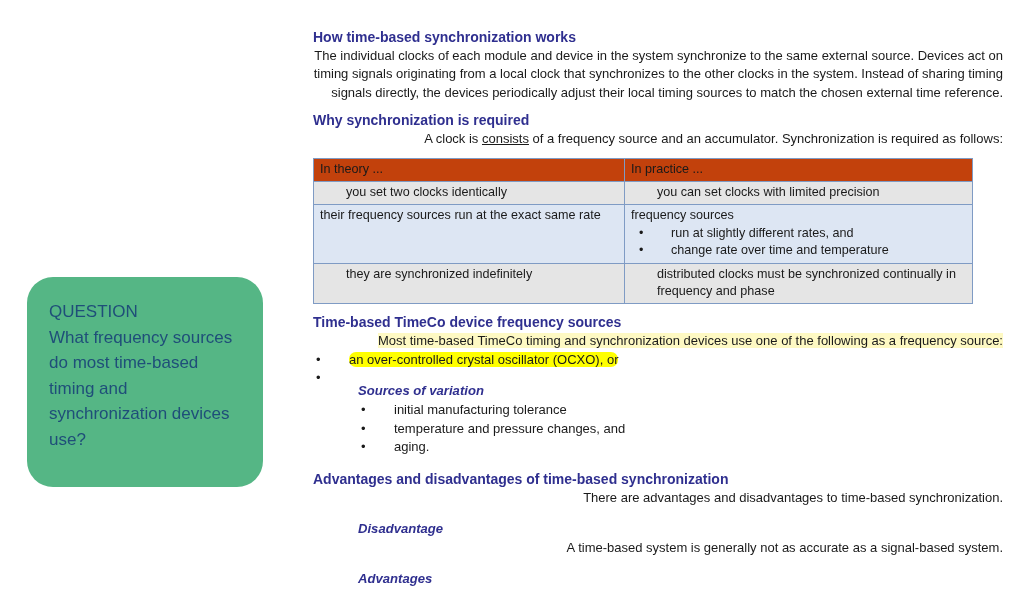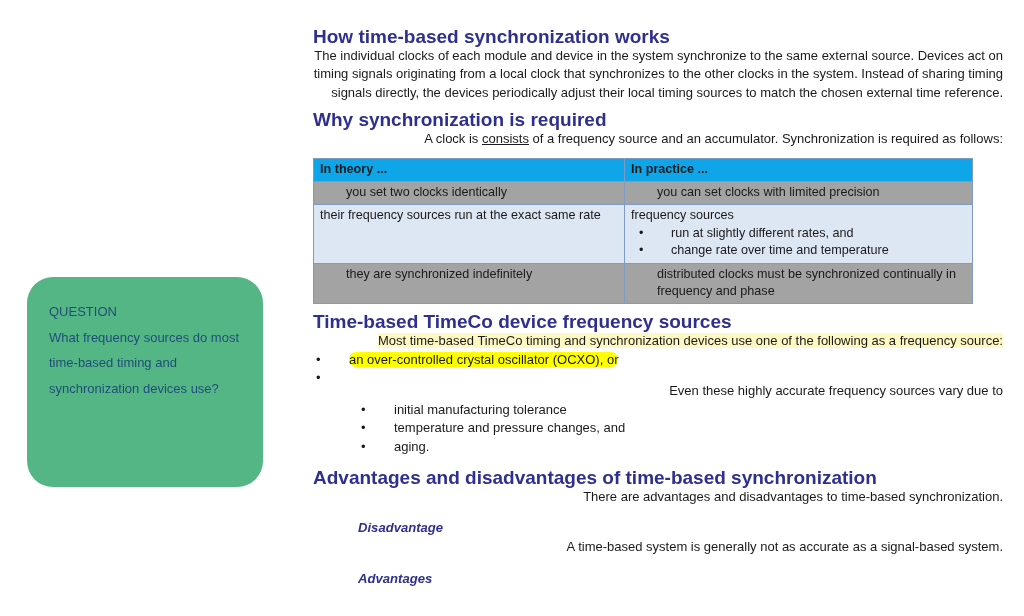--- a/index.html
+++ b/index.html
@@ -22,38 +22,38 @@
     top: 277px;
     width: 236px;
     height: 210px;
     background: #55b685;
     border-radius: 26px;
     box-sizing: border-box;
     padding: 22px 18px 18px 22px;
   }
   #question-card .q-text {
     color: #1f4e79;
-    font-size: 13px;
+    font-size: 17px;
     line-height: 25.5px;
     font-family: "Liberation Sans", sans-serif;
     white-space: pre-line;
   }
 
   
   #doc {
     position: absolute;
     left: 313px;
     top: 28px;
     width: 690px;
   }
 
   .h-main {
     color: #2f2f8f;
     font-weight: bold;
-    font-size: 19px;
+    font-size: 14px;
     line-height: 18px;
     margin: 0 0 1px 0;
   }
   .h-sub {
     color: #2f2f8f;
     font-weight: bold;
     font-style: italic;
     font-size: 13.1px;
     line-height: 18px;
     margin: 0 0 1px 0;
@@ -107,22 +107,22 @@
   }
   table.cmp td {
     border: 1px solid #7f9bc4;
     padding: 2px 6px 3px 6px;
     font-size: 12.6px;
     line-height: 17.4px;
     color: #1a1a1a;
     vertical-align: top;
   }
   table.cmp td.col-a { width: 298px; }
-  table.cmp tr.r-head td { background: #0ea5e9; font-weight: bold; }
-  table.cmp tr.r-odd  td { background: #a3a3a3; padding-left: 32px; }
+  table.cmp tr.r-head td { background: #c2410c; font-weight: normal; }
+  table.cmp tr.r-odd  td { background: #e5e5e5; padding-left: 32px; }
   table.cmp tr.r-even td { background: #dde6f3; }
 
   ul.cellist {
     list-style: none;
     margin: 0;
     padding: 0;
   }
   ul.cellist > li {
     position: relative;
     padding-left: 40px;
@@ -193,21 +193,21 @@
     <p class="body-p"><span class="hl-line">Most time-based TimeCo timing and synchronization devices use one of the following as a frequency source:</span></p>
     <ul class="blist">
       <li><span class="bullet-dot">•</span><span class="hl">an over-controlled crystal oscillator (OCXO), or</span></li>
       <li><span class="bullet-dot">•</span></li>
     </ul>
   </div>
 
   <div class="spacer-md"></div>
 
   <div class="indent1">
-    <p class="body-p">Even these highly accurate frequency sources vary due to</p>
+    <div class="h-sub">Sources of variation</div>
     <ul class="blist">
       <li><span class="bullet-dot">•</span><span>initial manufacturing tolerance</span></li>
       <li><span class="bullet-dot">•</span><span>temperature and pressure changes, and</span></li>
       <li><span class="bullet-dot">•</span><span>aging.</span></li>
     </ul>
   </div>
 
   <div class="spacer-md"></div>
 
   <div>

